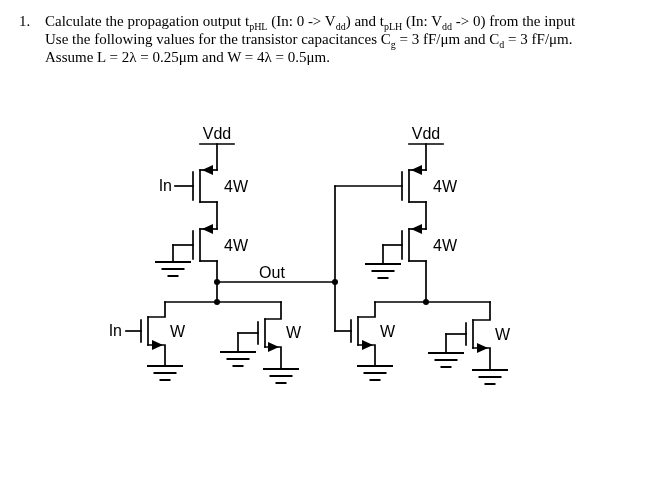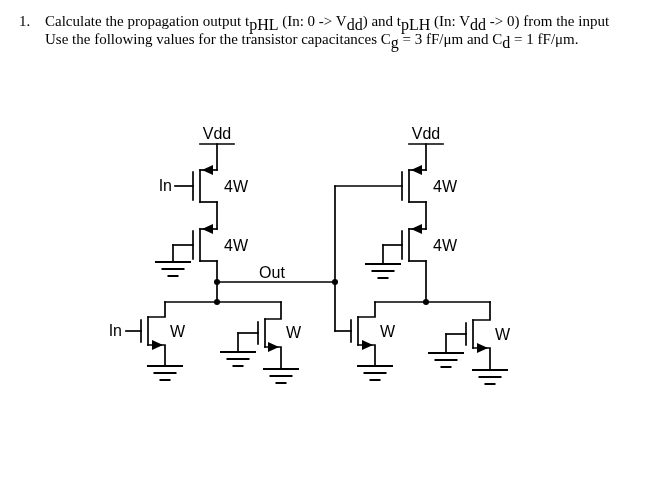--- a/index.html
+++ b/index.html
@@ -20,21 +20,21 @@
     font-size: 15px;
     line-height: 18px;
   }
   .problem .marker {
     flex: 0 0 26px;
     white-space: nowrap;
   }
   .problem .lines { flex: 1 1 auto; }
   .pline { white-space: nowrap; }
   .pline sub {
-    font-size: 16px;
+    font-size: 10px;
     line-height: 0;
   }
   svg.circuit {
     position: absolute;
     left: 0; top: 0;
   }
   .w  { stroke: var(--ink); stroke-width: 1.7; fill: none; stroke-linecap: square; }
   .gb { stroke-width: 2; }
   .dot { fill: var(--ink); stroke: none; }
   .arr { fill: var(--ink); stroke: none; }
@@ -44,21 +44,22 @@
     fill: var(--ink);
   }
 </style>
 </head>
 <body>
 
 <div class="problem">
   <span class="marker">1.</span>
   <div class="lines">
     <div class="pline"><span>Calculate the propagation output t</span><sub>pHL</sub><span> (In: 0 -&gt; V</span><sub>dd</sub><span>) and t</span><sub>pLH</sub><span> (In: V</span><sub>dd</sub><span> -&gt; 0) from the input</span></div>
-    <div class="pline"><span>Use the following values for the transistor capacitances C</span><sub>g</sub><span> = 3 fF/μm and C</span><sub>d</sub><span> = 1 fF/μm.</span></div>
+    <div class="pline"><span>Use the following values for the transistor capacitances C</span><sub>g</sub><span> = 3 fF/μm and C</span><sub>d</sub><span> = 3 fF/μm.</span></div>
+    <div class="pline"><span>Assume L = 2λ = 0.25μm and W = 4λ = 0.5μm.</span></div>
   </div>
 </div>
 
 <svg class="circuit" width="670" height="490" viewBox="0 0 670 490" xmlns="http://www.w3.org/2000/svg">
   <defs>
     <g id="gnd-def">
       <path class="w gb" d="M-17 0 H17"></path>
       <path class="w gb" d="M-10.5 7 H10.5"></path>
       <path class="w gb" d="M-4.5 14 H4.5"></path>
     </g>

